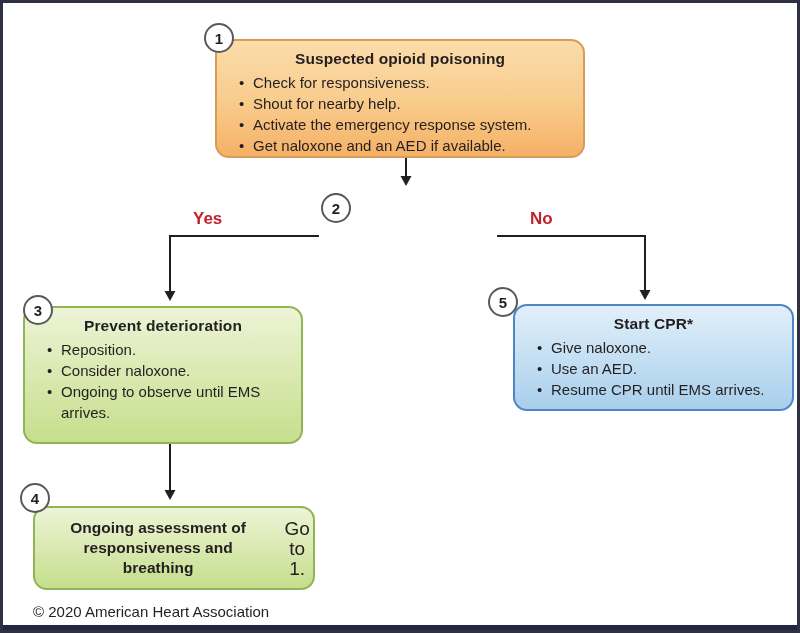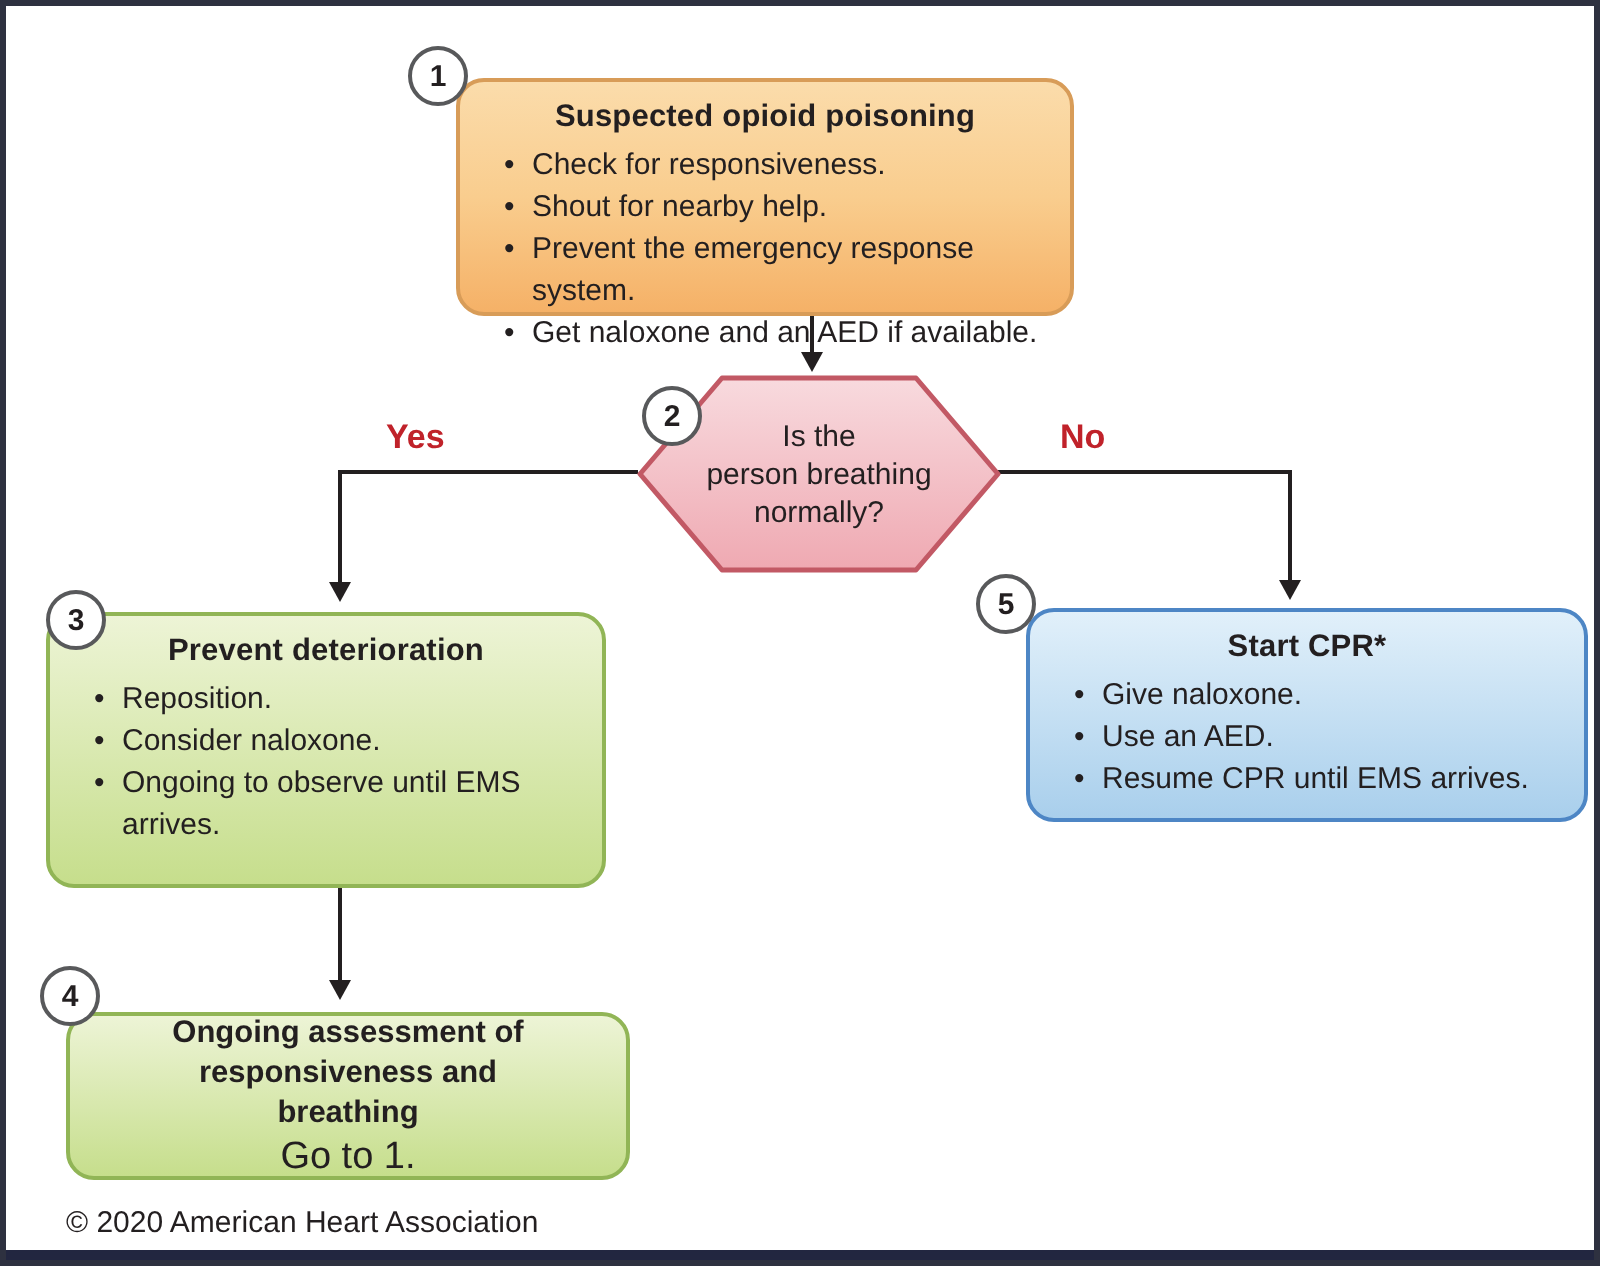--- a/index.html
+++ b/index.html
@@ -74,21 +74,21 @@
   .branch-label{
     position:absolute;
     width:70px;
     text-align:left;
     font-size:17px;
     font-weight:bold;
     color:#c0222a;
   }
   .center-col{
     position:absolute;inset:0;
-    display:flex;flex-direction:column;align-items:center;justify-content:center;
+    display:flex;flex-direction:row;align-items:center;justify-content:center;
     text-align:center;
   }
   .center-col .bold-title{font-weight:bold;font-size:15.5px;line-height:20px;padding:0 28px;}
   .center-col .plain-line{font-size:19px;line-height:20px;margin-top:2px;}
   .copyright{
     position:absolute;left:30px;top:600px;
     font-size:15px;color:#231f20;
   }
   .bottom-bar{
     position:absolute;left:-3px;bottom:-3px;width:800px;height:8px;
@@ -109,49 +109,33 @@
         <path d="M170,441 V491"></path>
       </g>
       <g fill="#231f20" stroke="none">
         <polygon points="406,186 400.5,176 411.5,176"></polygon>
         <polygon points="170,301 164.5,291 175.5,291"></polygon>
         <polygon points="645,300 639.5,290 650.5,290"></polygon>
         <polygon points="170,500 164.5,490 175.5,490"></polygon>
       </g>
     </svg>
 
-    <div class="node box-orange" style="left:225px;top:36px;width:309px;height:119px;">
+    <div class="node box-orange" style="left:212px;top:36px;width:370px;height:119px;">
       <div class="title">Suspected opioid poisoning</div>
       <ul>
         <li>Check for responsiveness.</li>
         <li>Shout for nearby help.</li>
-        <li>Prevent the emergency response system.</li>
+        <li>Activate the emergency response system.</li>
         <li>Get naloxone and an AED if available.</li>
       </ul>
     </div>
     <div class="num-circle" style="left:201px;top:20px;">
       <span>1</span>
     </div>
 
-    <div class="hex-wrap">
-      <svg width="183" height="100" viewBox="0 0 183 100">
-        <defs>
-          <linearGradient id="gradPink" x1="0" y1="0" x2="0" y2="1">
-            <stop offset="0" stop-color="#f8dade"></stop>
-            <stop offset="1" stop-color="#efa9b2"></stop>
-          </linearGradient>
-        </defs>
-        <polygon points="2,50 43,2 140,2 181,50 140,98 43,98" fill="url(#gradPink)" stroke="#c25965" stroke-width="2.5" stroke-linejoin="round"></polygon>
-      </svg>
-      <div class="hex-text">
-        <div>Is the</div>
-        <div>person breathing</div>
-        <div>normally?</div>
-      </div>
-    </div>
     <div class="num-circle" style="left:318px;top:190px;">
       <span>2</span>
     </div>
 
     <div class="branch-label" style="left:190px;top:206px;">Yes</div>
     <div class="branch-label" style="left:527px;top:206px;">No</div>
 
     <div class="node box-green" style="left:20px;top:303px;width:280px;height:138px;">
       <div class="title">Prevent deterioration</div>
       <ul>

